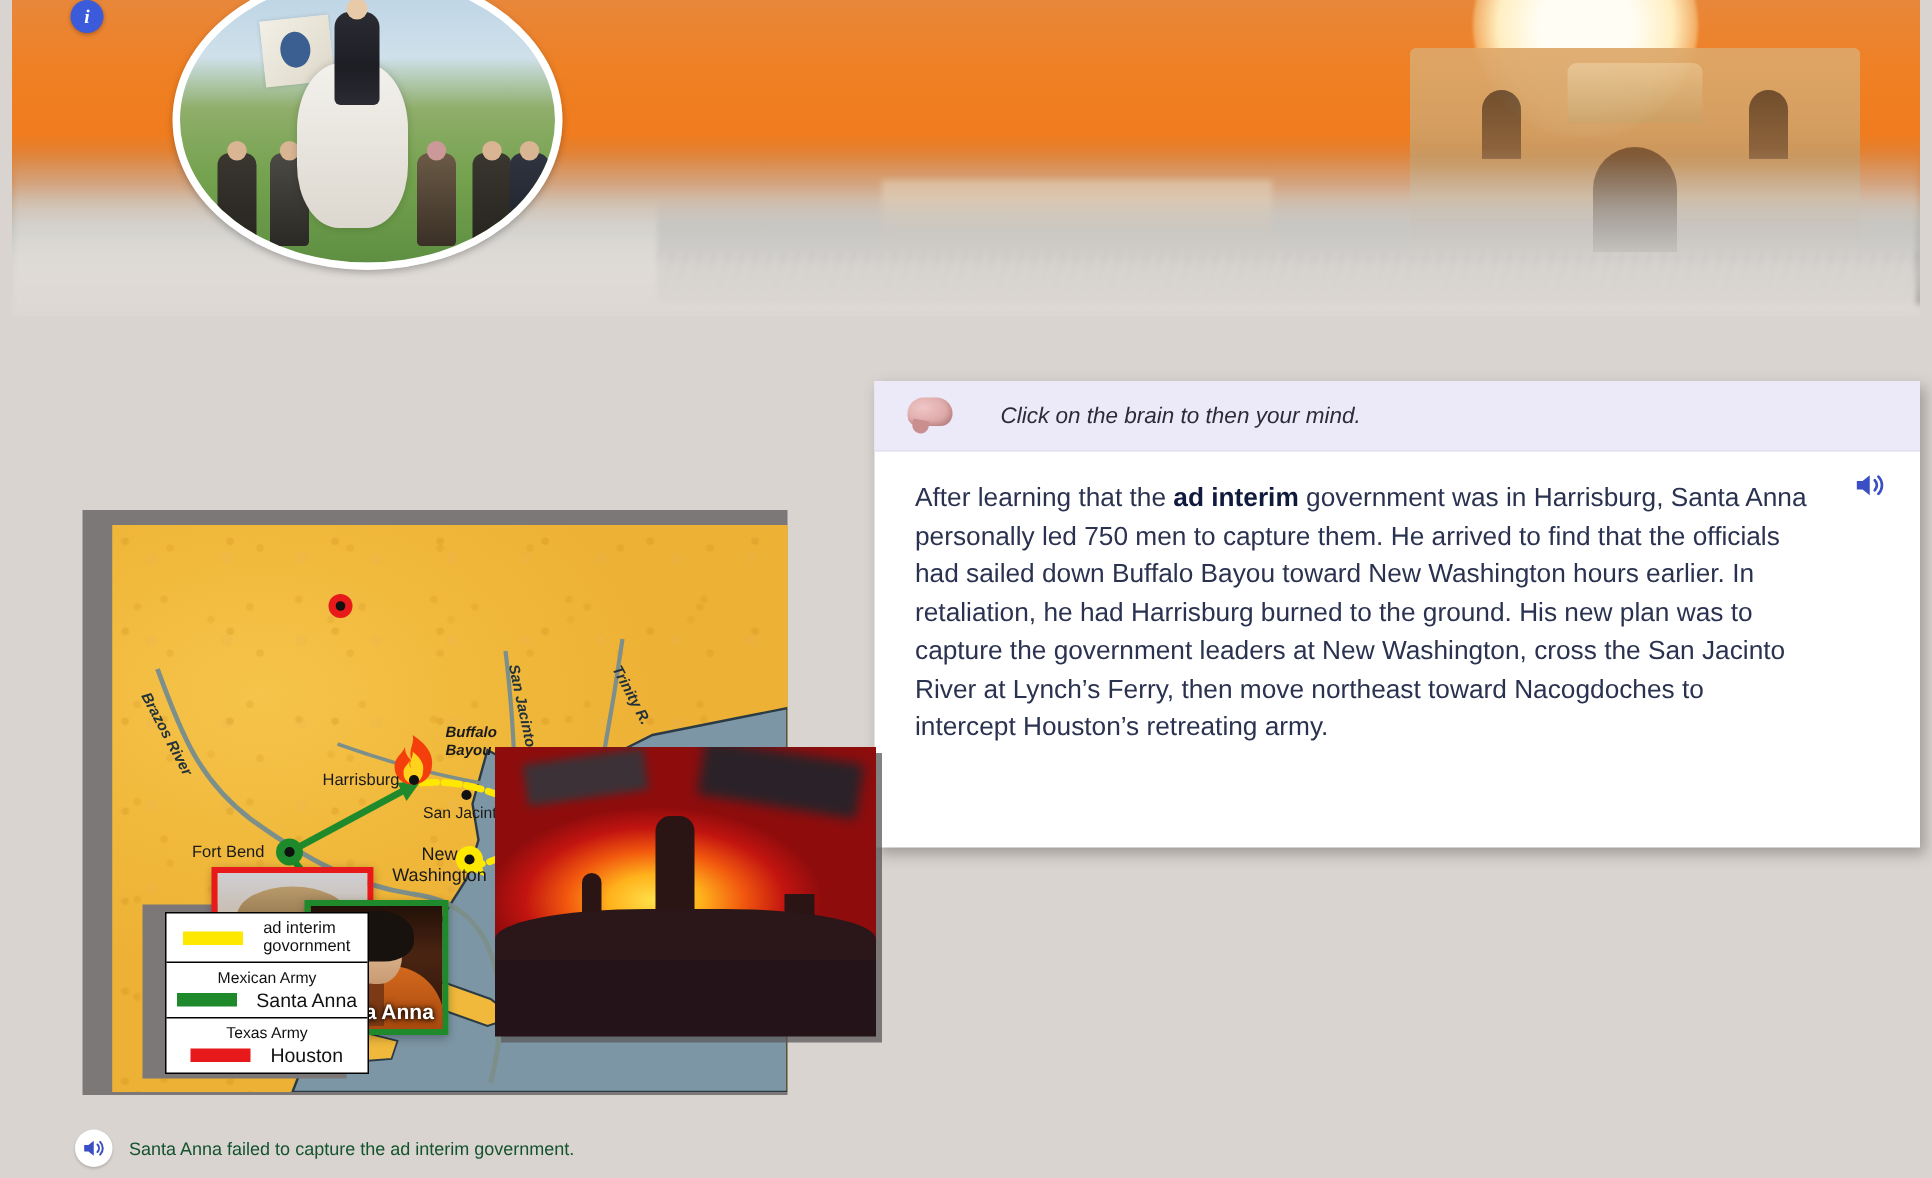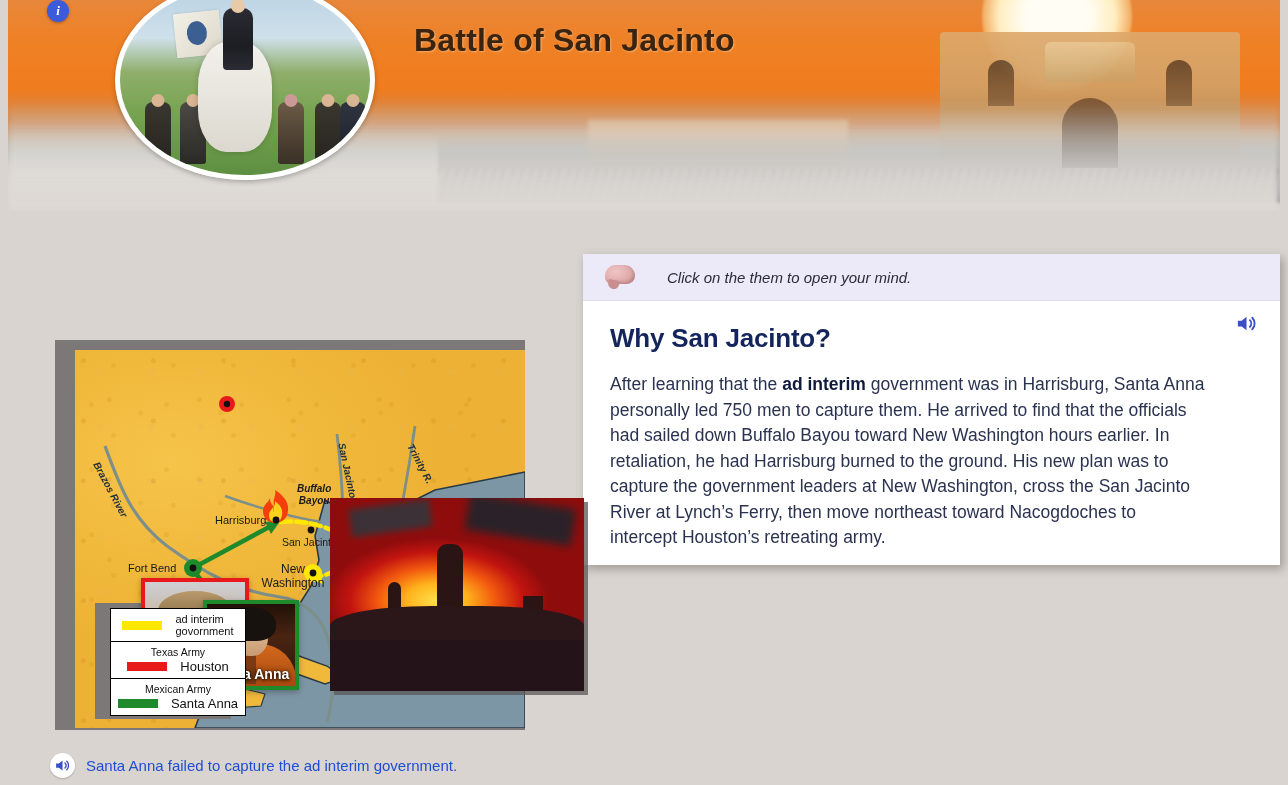--- a/index.html
+++ b/index.html
@@ -310,21 +310,21 @@
 
   
   .map-caption{
     position:absolute; left:50px; top:753px; display:flex; align-items:center; gap:11px;
   }
   .spk{
     width:25px; height:25px; border-radius:50%; background:#fff;
     display:flex; align-items:center; justify-content:center;
     box-shadow:0 1px 2px rgba(0,0,0,.2);
   }
-  .map-caption .txt{ font-size:15px; color:#1d4ed8; }
+  .map-caption .txt{ font-size:12px; color:#14532d; }
 
   
   .panel{
     position:absolute; left:583px; top:254px; width:697px; height:311px;
     background:#fff; box-shadow:3px 4px 9px rgba(90,85,80,.45);
   }
   .panel .brainbar{
     height:47px; background:#eceaf8;
     display:flex; align-items:center; padding-left:20px; gap:30px;
     border-bottom:1px solid #e2e0f0;
@@ -380,21 +380,20 @@
     <div class="flag"></div>
     <div class="sold s1"></div>
     <div class="sold s2"></div>
     <div class="horse"></div>
     <div class="rider"></div>
     <div class="sold s3"></div>
     <div class="sold s4"></div>
     <div class="sold s5"></div>
   </div>
 
-  <div class="banner-title">Battle of San Jacinto</div>
 </div>
 <div class="info-badge">i</div>
 
 <div class="map-wrap">
 
   <div class="map-shadow"></div>
 
   <div class="map">
     <div class="speckle"></div>
 
@@ -440,21 +439,21 @@
 
       <circle cx="236" cy="180" r="3.4" fill="#111"></circle>
 
       <circle cx="296" cy="260" r="3.4" fill="#111"></circle>
     </svg>
 
     <span class="mlabel riv" style="left:26px; top:110px; transform:rotate(62deg); transform-origin:left top;">Brazos River</span>
     <span class="mlabel riv" style="left:272px; top:92px; transform:rotate(78deg); transform-origin:left top;">San Jacinto R.</span>
     <span class="mlabel riv" style="left:340px; top:92px; transform:rotate(62deg); transform-origin:left top;">Trinity R.</span>
 
-    <span class="mlabel ital" style="left:222px; top:133px; line-height:12px; text-align:center;">Buffalo<br>Bayou</span>
+    <span class="mlabel ital" style="left:222px; top:133px; line-height:12px; ">Buffalo<br>Bayou</span>
 
     <span class="mlabel" style="left:140px; top:164px; font-size:11px;">Harrisburg</span>
     <span class="mlabel" style="left:207px; top:186px; font-size:10.5px;">San Jacinto</span>
     <span class="mlabel" style="left:272px; top:160px; font-size:9.5px; line-height:10px; text-align:center;">Lynche's<br>Ferry</span>
     <span class="mlabel" style="left:53px; top:212px; font-size:11px;">Fort Bend</span>
     <span class="mlabel" style="left:218px; top:212px; font-size:12px; line-height:14px; text-align:center; transform:translateX(-50%);">New<br>Washington</span>
     <span class="mlabel" style="left:306px; top:253px; font-size:11px;">Galveston</span>
 
     <span class="mlabel bay" style="left:300px; top:200px; font-size:11px; line-height:12px; text-align:center; transform:translateX(-50%);">Galveston<br>Bay</span>
     <span class="mlabel wht" style="left:310px; top:293px; font-size:15px;">Gulf of Mexico</span>
@@ -487,31 +486,31 @@
 
   <div class="legend-shadow"></div>
   <div class="legend">
     <div class="row">
       <div class="flexrow">
         <span class="swatch sw-yellow"></span>
         <span class="lab2" style="line-height:12px; text-align:left;">ad interim<br>govornment</span>
       </div>
     </div>
     <div class="row">
+      <span class="title">Mexican Army</span>
+      <div class="flexrow">
+        <span class="swatch sw-green"></span>
+        <span class="lab2 big">Santa Anna</span>
+      </div>
+    </div>
+    <div class="row">
       <span class="title">Texas Army</span>
       <div class="flexrow">
         <span class="swatch sw-red"></span>
         <span class="lab2 big">Houston</span>
-      </div>
-    </div>
-    <div class="row">
-      <span class="title">Mexican Army</span>
-      <div class="flexrow">
-        <span class="swatch sw-green"></span>
-        <span class="lab2 big">Santa Anna</span>
       </div>
     </div>
   </div>
 </div>
 
 <div class="map-caption">
   <span class="spk">
     <svg class="spk-ic" width="17" height="17" viewBox="0 0 24 24" aria-hidden="true">
       <path d="M3 9v6h4l5 4V5L7 9H3z" fill="#3b4fc4"></path>
       <path d="M15.5 8.5a5 5 0 0 1 0 7" stroke="#3b4fc4" stroke-width="1.9" fill="none" stroke-linecap="round"></path>
@@ -520,24 +519,23 @@
   </span>
   <span class="txt">Santa Anna failed to capture the ad interim government.</span>
 </div>
 
 <div class="panel">
   <div class="brainbar">
     <span class="brain">
       <span class="b"></span>
       <span class="stem"></span>
     </span>
-    <span class="hint">Click on the them to open your mind.</span>
-  </div>
-
-  <h1>Why San Jacinto?</h1>
+    <span class="hint">Click on the brain to then your mind.</span>
+  </div>
+
 
   <p class="body"><span>After learning that the </span><b>ad interim</b><span> government was in Harrisburg, Santa Anna personally led 750 men to capture them. He arrived to find that the officials had sailed down Buffalo Bayou toward New Washington hours earlier. In retaliation, he had Harrisburg burned to the ground. His new plan was to capture the government leaders at New Washington, cross the San Jacinto River at Lynch’s Ferry, then move northeast toward Nacogdoches to intercept Houston’s retreating army.</span></p>
 
   <span class="spk-blue" style="position:absolute; right:22px; top:58px;">
     <svg class="spk-ic" width="23" height="23" viewBox="0 0 24 24" aria-hidden="true">
       <path d="M3 9v6h4l5 4V5L7 9H3z" fill="#3b4fc4"></path>
       <path d="M15.5 8.5a5 5 0 0 1 0 7" stroke="#3b4fc4" stroke-width="1.9" fill="none" stroke-linecap="round"></path>
       <path d="M18 6a8.5 8.5 0 0 1 0 12" stroke="#3b4fc4" stroke-width="1.9" fill="none" stroke-linecap="round"></path>
     </svg>
   </span>

